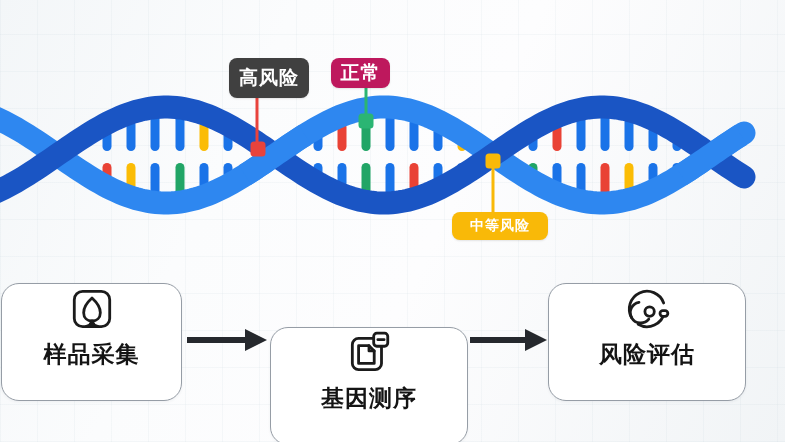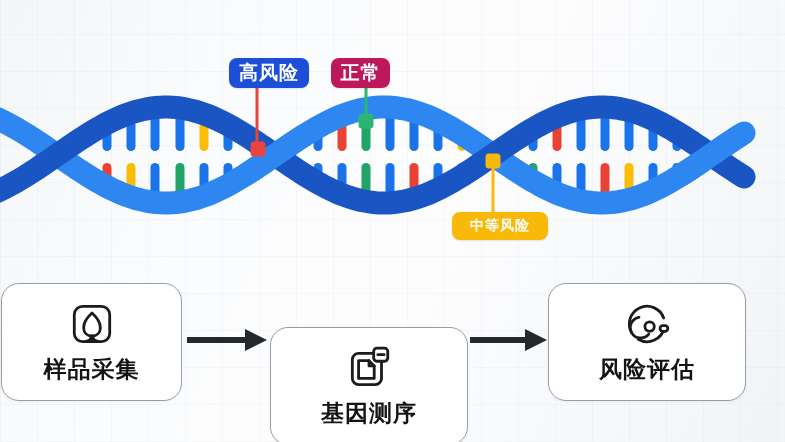--- a/index.html
+++ b/index.html
@@ -19,21 +19,21 @@
   .marker-label{
     position:absolute;display:flex;align-items:center;justify-content:center;
     color:#ffffff;font-weight:bold;border-radius:8px;
     letter-spacing:1px;box-shadow:0 1px 2px rgba(0,0,0,.10);
     white-space:nowrap;
   }
   .flow{position:absolute;left:0;top:0;width:785px;height:442px;}
   .step-card{
     position:absolute;top:283px;height:118px;background:#ffffff;
     border:1.5px solid #969da6;border-radius:18px;box-sizing:border-box;
-    display:flex;flex-direction:column;align-items:center;justify-content:center;
+    display:flex;flex-direction:column;align-items:center;
     gap:5px;box-shadow:0 1px 3px rgba(40,50,60,.06);
   }
   .step-icon{width:50px;height:50px;display:block;}
   .step-label{font-size:23px;font-weight:bold;color:#141414;letter-spacing:1px;}
   .flow-arrow{position:absolute;top:337px;height:6px;background:#25282d;}
   .flow-arrow::after{
     content:"";position:absolute;right:-21px;top:-8px;width:0;height:0;
     border-left:22px solid #25282d;border-top:11px solid transparent;border-bottom:11px solid transparent;
   }
 </style>
@@ -89,21 +89,21 @@
       <path d="M245.0,175.1 L249.0,172.6 L253.0,170.0 L257.0,167.3 L261.0,164.6 L265.0,161.9 L269.0,159.1 L273.0,156.4 L277.0,153.6 L281.0,150.9 L285.0,148.1 L289.0,145.4 L293.0,142.7 L297.0,140.0 L301.0,137.4 L305.0,134.9 " fill="none" stroke="#2E87F0" stroke-width="23" stroke-linecap="butt"></path>
       <path d="M681.0,175.1 L685.0,172.6 L689.0,170.0 L693.0,167.3 L697.0,164.6 L701.0,161.9 L705.0,159.1 L709.0,156.4 L713.0,153.6 L717.0,150.9 L721.0,148.1 L725.0,145.4 L729.0,142.7 L733.0,140.0 L737.0,137.4 L741.0,134.9 " fill="none" stroke="#2E87F0" stroke-width="23" stroke-linecap="butt"></path>
       <path d="M257,87 L257,143" fill="none" stroke="#E8433C" stroke-width="3" stroke-linecap="butt"></path>
       <rect x="250.5" y="141.5" width="15" height="15" rx="3.5" fill="#E8433C"></rect>
       <path d="M366,87 L366,116" fill="none" stroke="#2BB573" stroke-width="3" stroke-linecap="butt"></path>
       <rect x="358.5" y="113.5" width="15" height="15" rx="3.5" fill="#2BB573"></rect>
       <path d="M493,167 L493,213" fill="none" stroke="#F9B908" stroke-width="3" stroke-linecap="butt"></path>
       <rect x="485.5" y="153.5" width="15" height="15" rx="3.5" fill="#F9B908"></rect>
     </svg>
 
-  <div class="marker-label" style="left: 229px; top: 58px; width: 80px; height: 30px; font-size: 19px; background: #1d4ed8; text-align: center;">高风险</div>
+  <div class="marker-label" style="left: 229px; top: 58px; width: 80px; height: 40px; font-size: 19px; background: #404040; text-align: center;">高风险</div>
   <div class="marker-label" style="left: 331px; top: 58px; width: 59px; height: 30px; font-size: 19px; background: #be185d;">正常</div>
   <div class="marker-label" style="left: 452px; top: 212px; width: 96px; height: 28px; font-size: 14px; background: rgb(249, 185, 8);">中等风险</div>
 
   <div class="flow">
 
     <div class="step-card" style="left:1px;width:181px;">
       <svg class="step-icon" viewBox="0 0 48 48" fill="none" stroke="#1b1b1b" stroke-width="2.7" stroke-linecap="round" stroke-linejoin="round">
         <rect x="7" y="7" width="34" height="34" rx="8"></rect>
         <path d="M24 13.5 C29.5 18.5 32 23.5 32 27.5 C32 32.5 28.5 35.5 24 35.5 C19.5 35.5 16 32.5 16 27.5 C16 23.5 18.5 18.5 24 13.5 Z"></path>
         <path d="M24 35.5 V40.5 M18.5 40.8 Q22.3 40 23.5 36.3 M29.5 40.8 Q25.7 40 24.5 36.3"></path>

